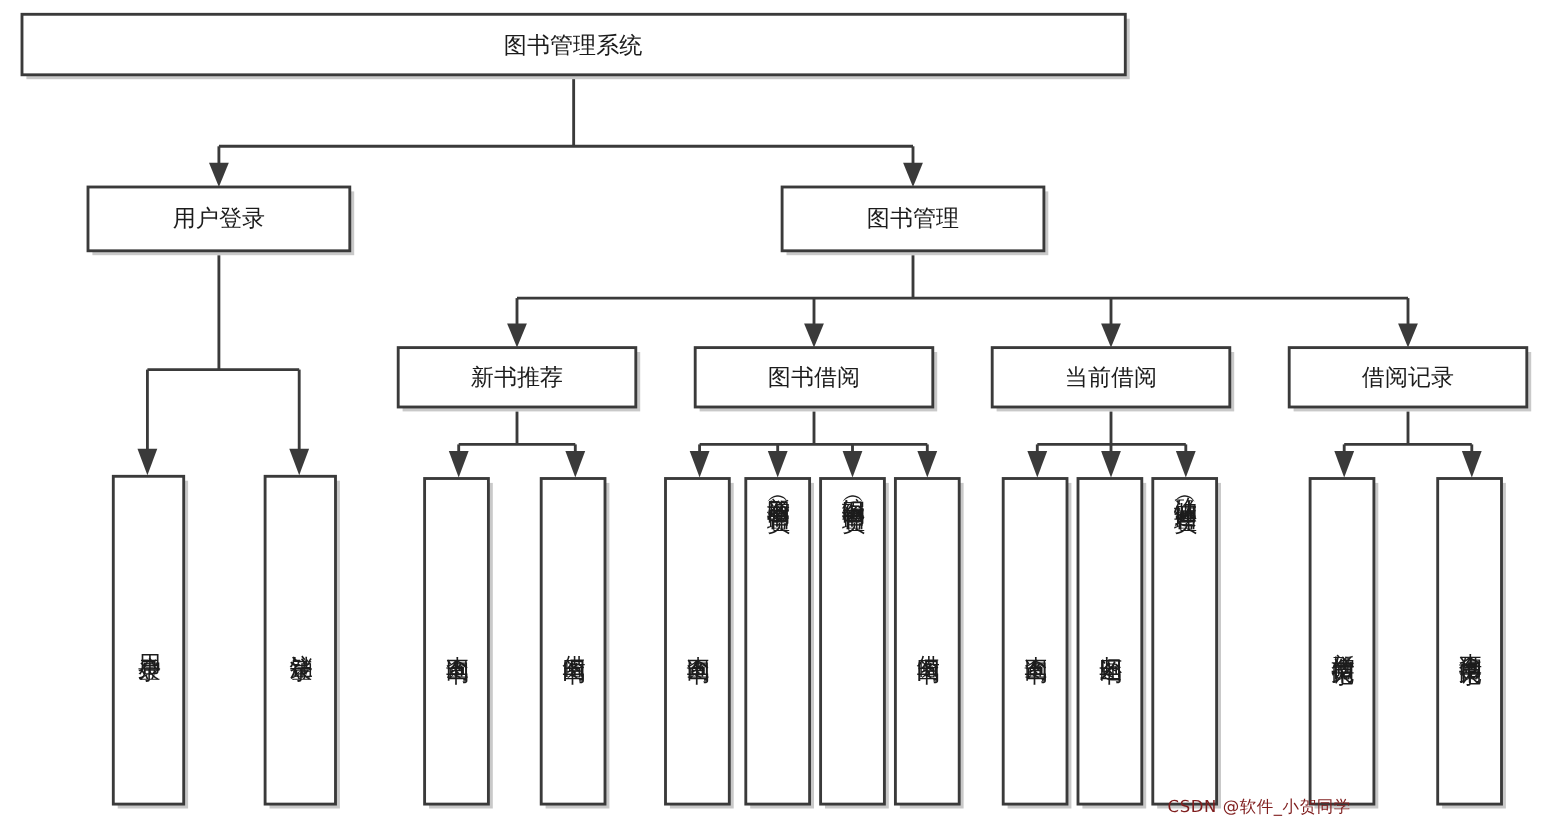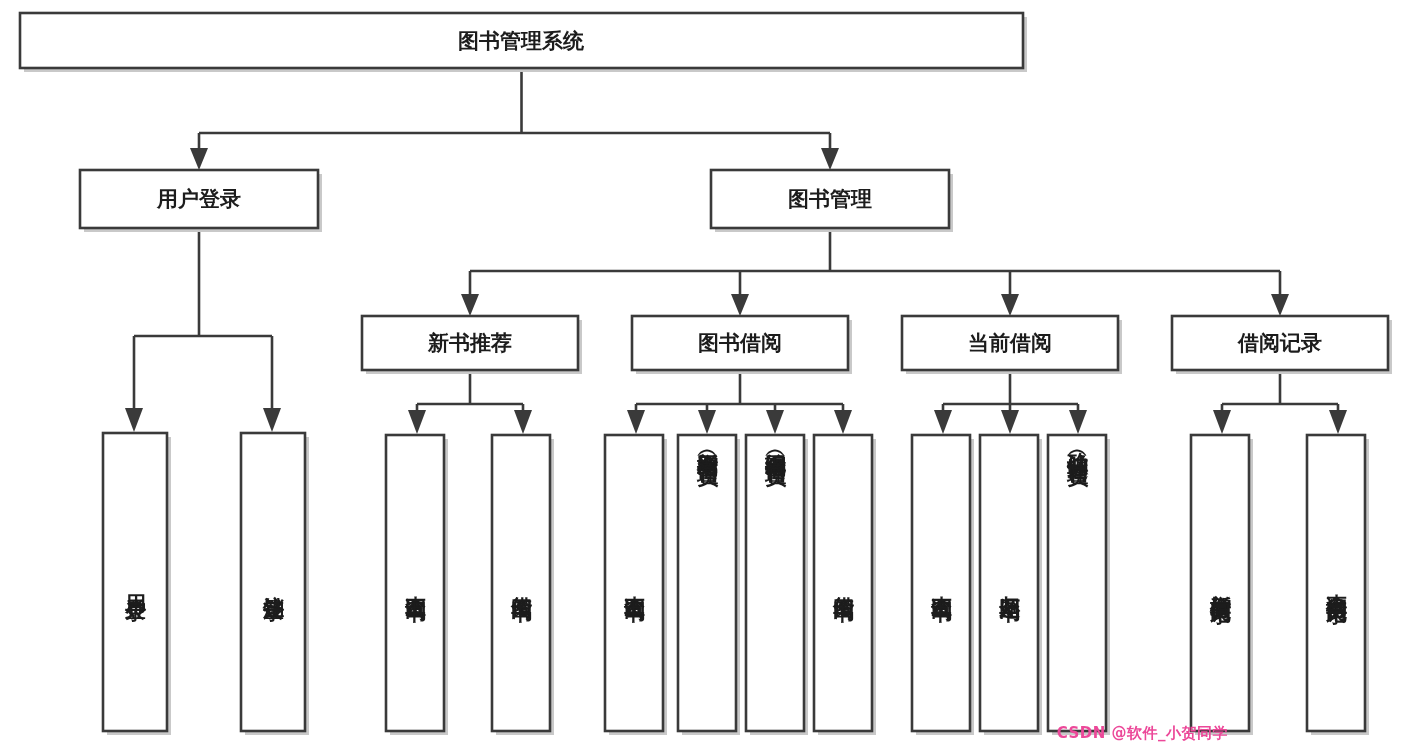--- a/index.html
+++ b/index.html
@@ -11,21 +11,20 @@
     width: 1405px;
     height: 747px;
     font-family: "DejaVu Sans", "Liberation Sans", sans-serif;
     overflow: hidden;
   }
   #diagram-root {
     position: relative;
     width: 1236px;
     height: 747px;
     background: #ffffff;
-    font-weight: bold;
   }
   svg.diagram-canvas {
     position: absolute;
     left: 0;
     top: 0;
     width: 1405px;
     height: 747px;
     display: block;
   }
   .node-box {
@@ -69,21 +68,21 @@
     letter-spacing: 2px;
     color: #1c1c1c;
     white-space: nowrap;
   }
   .watermark {
     position: absolute;
     right: 8px;
     bottom: 4px;
     font-family: "DejaVu Sans", "Liberation Sans", sans-serif;
     font-size: 15px;
-    color: #ec4899;
+    color: #7f1d1d;
     letter-spacing: 0.5px;
     white-space: nowrap;
   }
 </style>
 </head>
 <body>
 
 <div id="diagram-root">
 
   <svg class="diagram-canvas" viewBox="0 0 1405 747">

